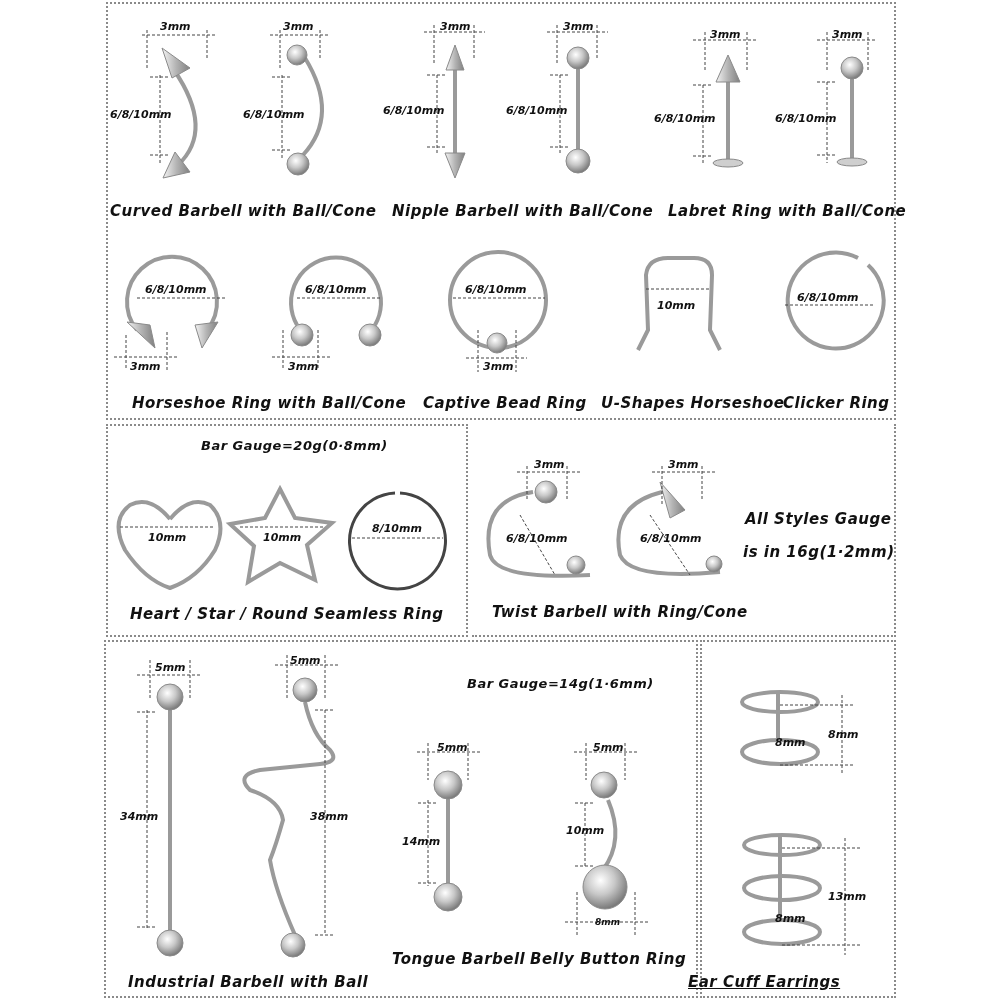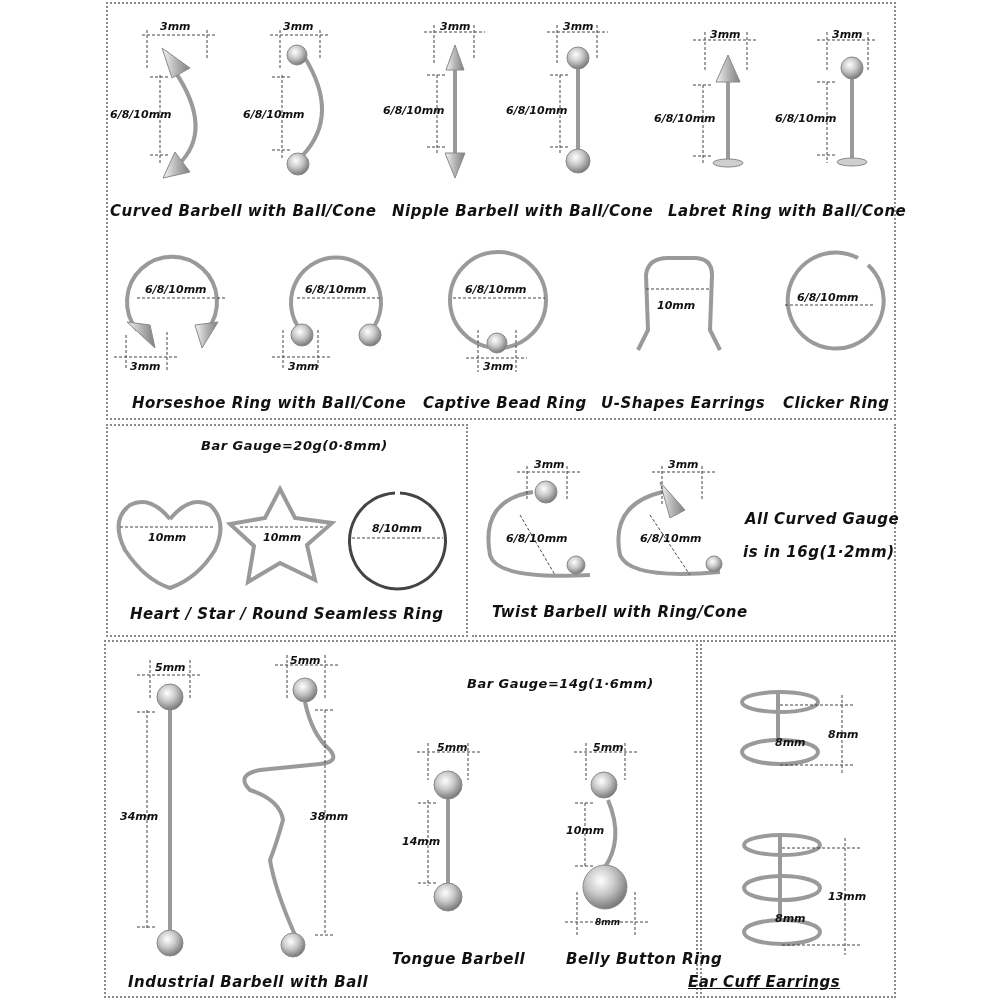--- a/index.html
+++ b/index.html
@@ -203,52 +203,52 @@
 <div class="dim" style="left:130px;top:360px;">3mm</div>
 <div class="dim" style="left:305px;top:283px;">6/8/10mm</div>
 <div class="dim" style="left:288px;top:360px;">3mm</div>
 <div class="cap" style="left:132px;top:394px;">Horseshoe Ring with Ball/Cone</div>
 
 <div class="dim" style="left:465px;top:283px;">6/8/10mm</div>
 <div class="dim" style="left:483px;top:360px;">3mm</div>
 <div class="cap" style="left:423px;top:394px;">Captive Bead Ring</div>
 
 <div class="dim" style="left:657px;top:299px;">10mm</div>
-<div class="cap" style="left:601px;top:394px;">U-Shapes Earrings</div>
+<div class="cap" style="left:601px;top:394px;">U-Shapes Horseshoe</div>
 
 <div class="dim" style="left:797px;top:291px;">6/8/10mm</div>
 <div class="cap" style="left:783px;top:394px;">Clicker Ring</div>
 
 <div class="cap" style="left:185px;top:438px;font-size:13px;margin-left:16px;">Bar Gauge=20g(0·8mm)</div>
 <div class="dim" style="left:148px;top:531px;">10mm</div>
 <div class="dim" style="left:263px;top:531px;">10mm</div>
 <div class="dim" style="left:372px;top:522px;">8/10mm</div>
 <div class="cap" style="left:130px;top:605px;">Heart / Star / Round Seamless Ring</div>
 
 <div class="dim" style="left:534px;top:458px;">3mm</div>
 <div class="dim" style="left:506px;top:532px;">6/8/10mm</div>
 <div class="dim" style="left:668px;top:458px;">3mm</div>
 <div class="dim" style="left:640px;top:532px;">6/8/10mm</div>
 <div class="cap" style="left:492px;top:603px;">Twist Barbell with Ring/Cone</div>
-<div class="cap" style="left:745px;top:510px;">All Curved Gauge</div>
+<div class="cap" style="left:745px;top:510px;">All Styles Gauge</div>
 <div class="cap" style="left:743px;top:543px;">is in 16g(1·2mm)</div>
 
 <div class="cap" style="left:437px;top:676px;font-size:13px;margin-left:30px;">Bar Gauge=14g(1·6mm)</div>
 <div class="dim" style="left:155px;top:661px;">5mm</div>
 <div class="dim" style="left:120px;top:810px;">34mm</div>
 <div class="dim" style="left:290px;top:654px;">5mm</div>
 <div class="dim" style="left:310px;top:810px;">38mm</div>
 <div class="cap" style="left:128px;top:973px;">Industrial Barbell with Ball</div>
 
 <div class="dim" style="left:437px;top:741px;">5mm</div>
 <div class="dim" style="left:402px;top:835px;">14mm</div>
 <div class="cap" style="left:392px;top:950px;">Tongue Barbell</div>
 
 <div class="dim" style="left:593px;top:741px;">5mm</div>
 <div class="dim" style="left:566px;top:824px;">10mm</div>
 <div class="dim" style="left:595px;top:917px;font-size:9px;">8mm</div>
-<div class="cap" style="left:530px;top:950px;margin-left:36px;">Belly Button Ring</div>
+<div class="cap" style="left:530px;top:950px;">Belly Button Ring</div>
 
 <div class="dim" style="left:828px;top:728px;">8mm</div>
 <div class="dim" style="left:775px;top:736px;">8mm</div>
 <div class="dim" style="left:828px;top:890px;">13mm</div>
 <div class="dim" style="left:775px;top:912px;">8mm</div>
 <div class="cap" style="left:688px;top:973px;text-decoration:underline;">Ear Cuff Earrings</div>
 
 </body></html>

